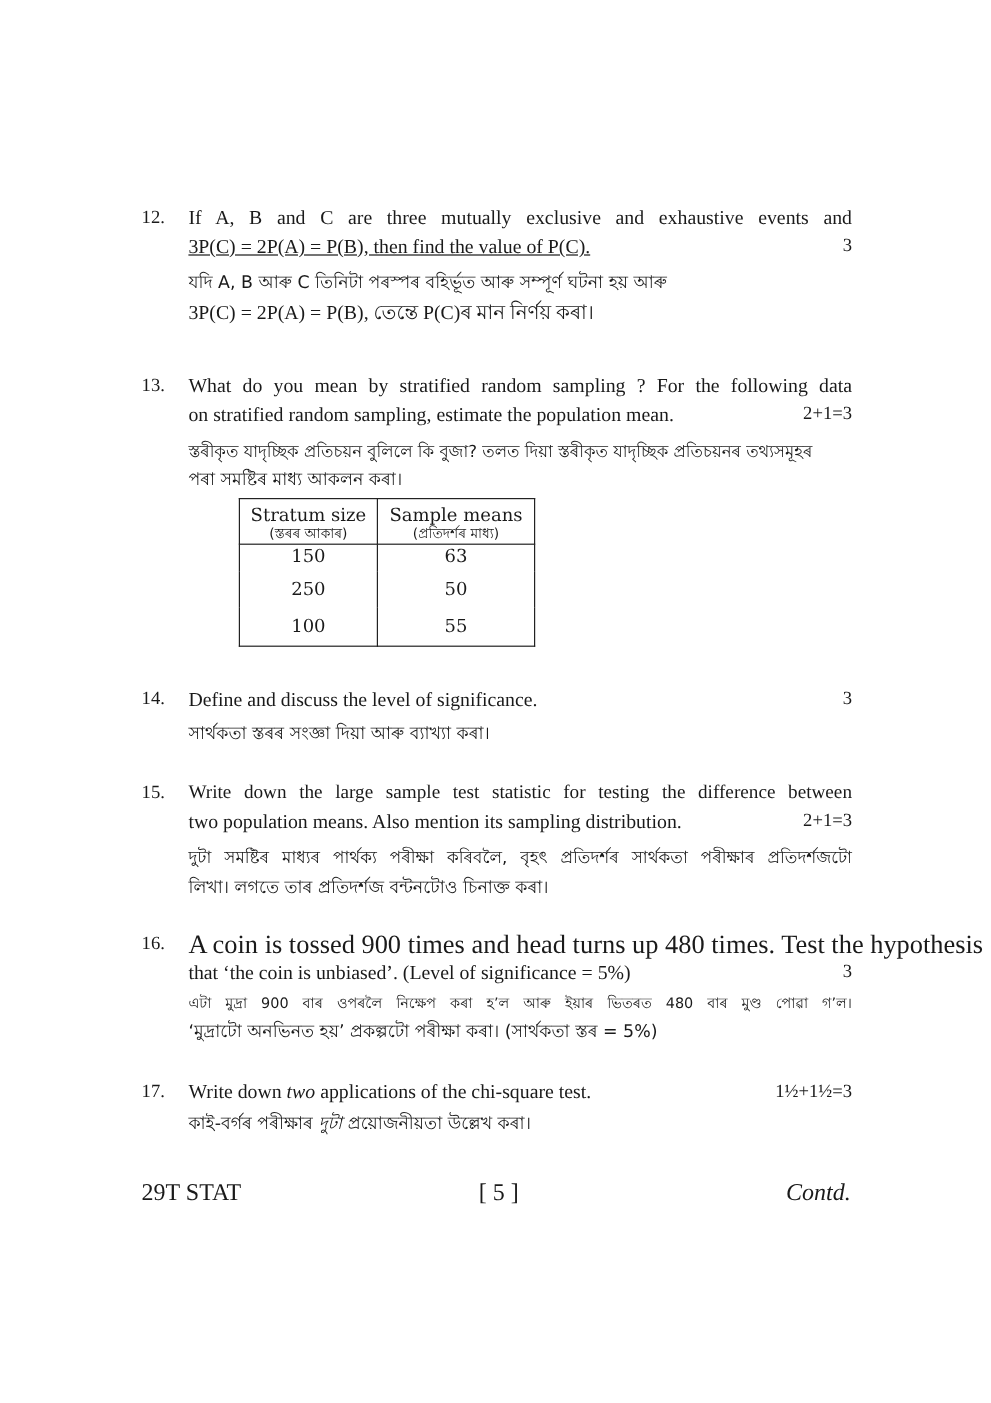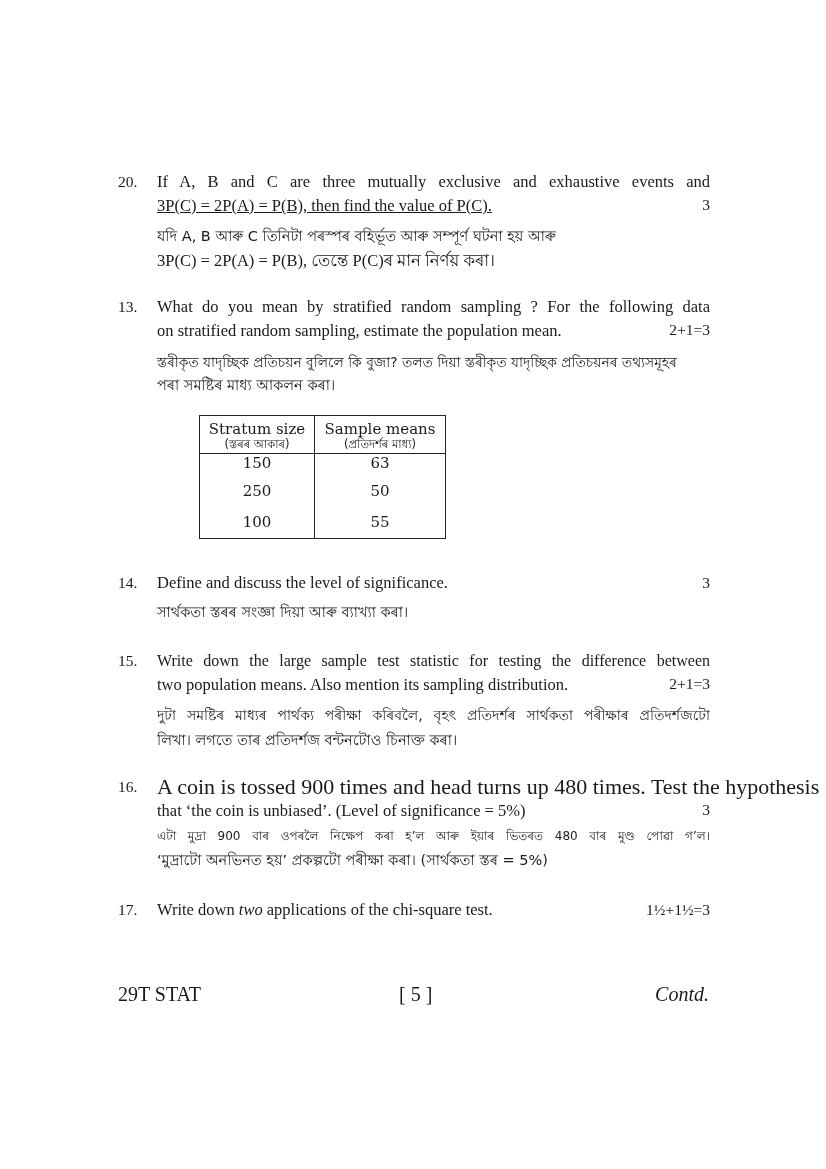--- a/index.html
+++ b/index.html
@@ -27,29 +27,29 @@
   table.data td { border-top:none; border-bottom:none; height:30px;margin-top:33px; }
   table.data tr:last-child td { border-bottom:1px solid #222; }
   table.data .c1 { width:106px; }
   table.data .c2 { width:122px; }
   .footer { position:absolute; top:983px; font-family:"Liberation Serif", serif; font-size:20px; }
 </style>
 </head>
 <body>
 
 <div class="q" style="top:172px;height:100px;">
-  <span class="qnum" style="top:1px;">20.</span>
+  <span class="qnum" style="top:1px;">12.</span>
   <div class="line en just" style="top:-2px;">If A, B and C are three mutually exclusive and exhaustive events and</div>
   <div class="line en" style="top:22px;text-decoration:underline;">3P(C) = 2P(A) = P(B), then find the value of P(C).</div>
   <span class="marks" style="top:24px;">3</span>
   <div class="line as" style="top:52px;">যদি A, B আৰু C তিনিটা পৰস্পৰ বহিৰ্ভূত আৰু সম্পূৰ্ণ ঘটনা হয় আৰু</div>
   <div class="line en" style="top:77px;">3P(C) = 2P(A) = P(B), তেন্তে P(C)ৰ মান নিৰ্ণয় কৰা।</div>
 </div>
 
-<div class="q" style="top:297px;height:100px;">
+<div class="q" style="top:312px;height:100px;">
   <span class="qnum" style="top:1px;">13.</span>
   <div class="line en just" style="top:-2px;">What do you mean by stratified random sampling ? For the following data</div>
   <div class="line en" style="top:22px;">on stratified random sampling, estimate the population mean.</div>
   <span class="marks" style="top:24px;">2+1=3</span>
   <div class="line as" style="top:53px;font-size:13.8px;">স্তৰীকৃত যাদৃচ্ছিক প্ৰতিচয়ন বুলিলে কি বুজা? তলত দিয়া স্তৰীকৃত যাদৃচ্ছিক প্ৰতিচয়নৰ তথ্যসমূহৰ</div>
   <div class="line as" style="top:76px;">পৰা সমষ্টিৰ মাধ্য আকলন কৰা।</div>
 </div>
 
 <table class="data">
   <tbody>
@@ -102,17 +102,20 @@
   <div class="line as just" style="top:47px;font-size:12px;">এটা মুদ্ৰা 900 বাৰ ওপৰলৈ নিক্ষেপ কৰা হ’ল আৰু ইয়াৰ ভিতৰত 480 বাৰ মুণ্ড পোৱা গ’ল।</div>
   <div class="line as" style="top:71px;">‘মুদ্ৰাটো অনভিনত হয়’ প্ৰকল্পটো পৰীক্ষা কৰা। (সাৰ্থকতা স্তৰ = 5%)</div>
 </div>
 
 <div class="q" style="top:900px;height:50px;">
   <span class="qnum" style="top:1px;">17.</span>
   <div class="line en" style="top:-2px;">
     <span>Write down </span><i>two</i><span> applications of the chi-square test.</span>
   </div>
   <span class="marks" style="top:1px;">1½+1½=3</span>
+  <div class="line as" style="top:25px;">
+    <span>কাই-বৰ্গৰ পৰীক্ষাৰ </span><i>দুটা</i><span> প্ৰয়োজনীয়তা উল্লেখ কৰা।</span>
+  </div>
 </div>
 
 <span class="footer" style="left:118px;">29T STAT</span>
 <span class="footer" style="left:399px;">[ 5 ]</span>
 <span class="footer" style="right:117px;font-style:italic;">Contd.</span>
 
 </body></html>

